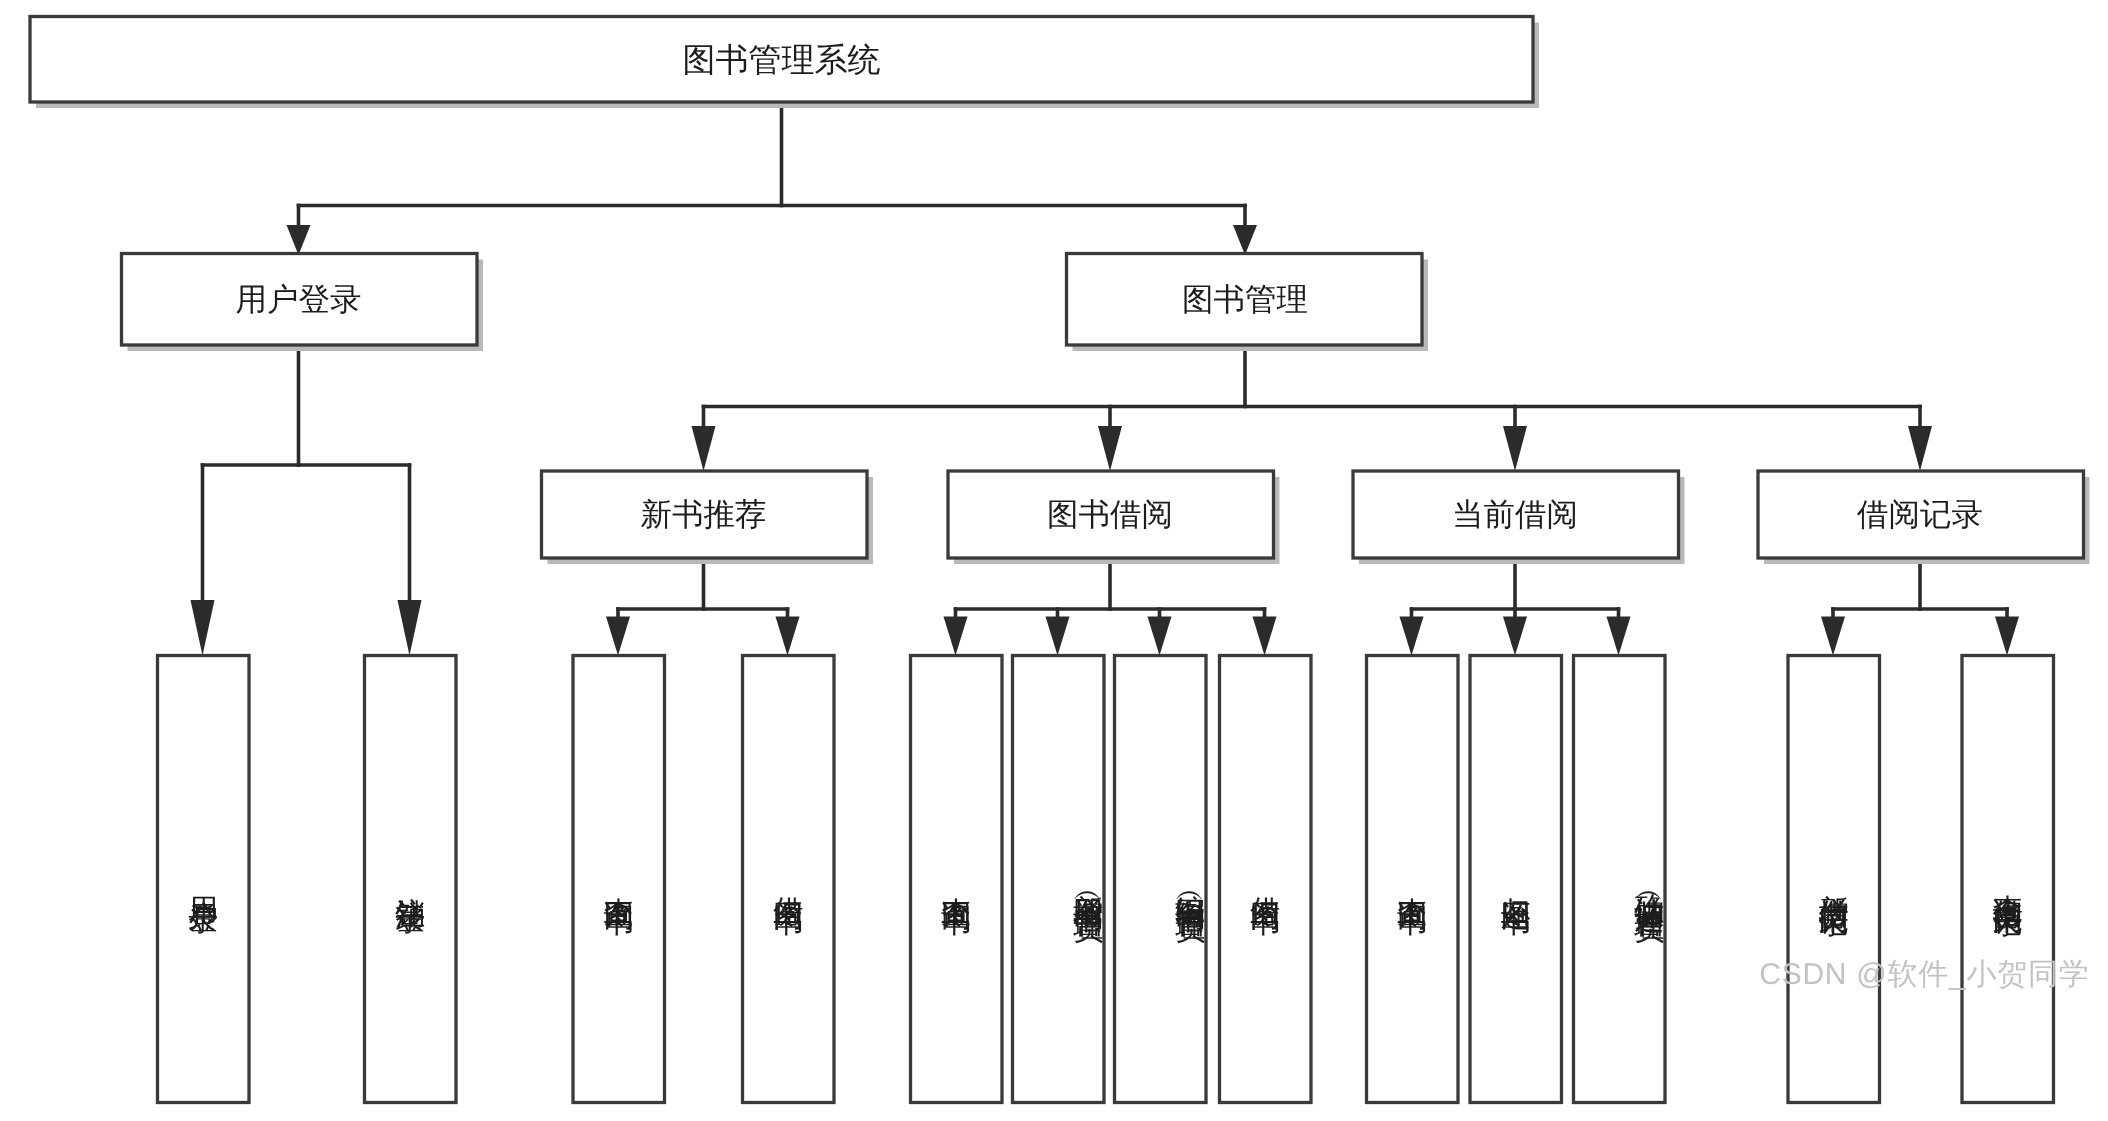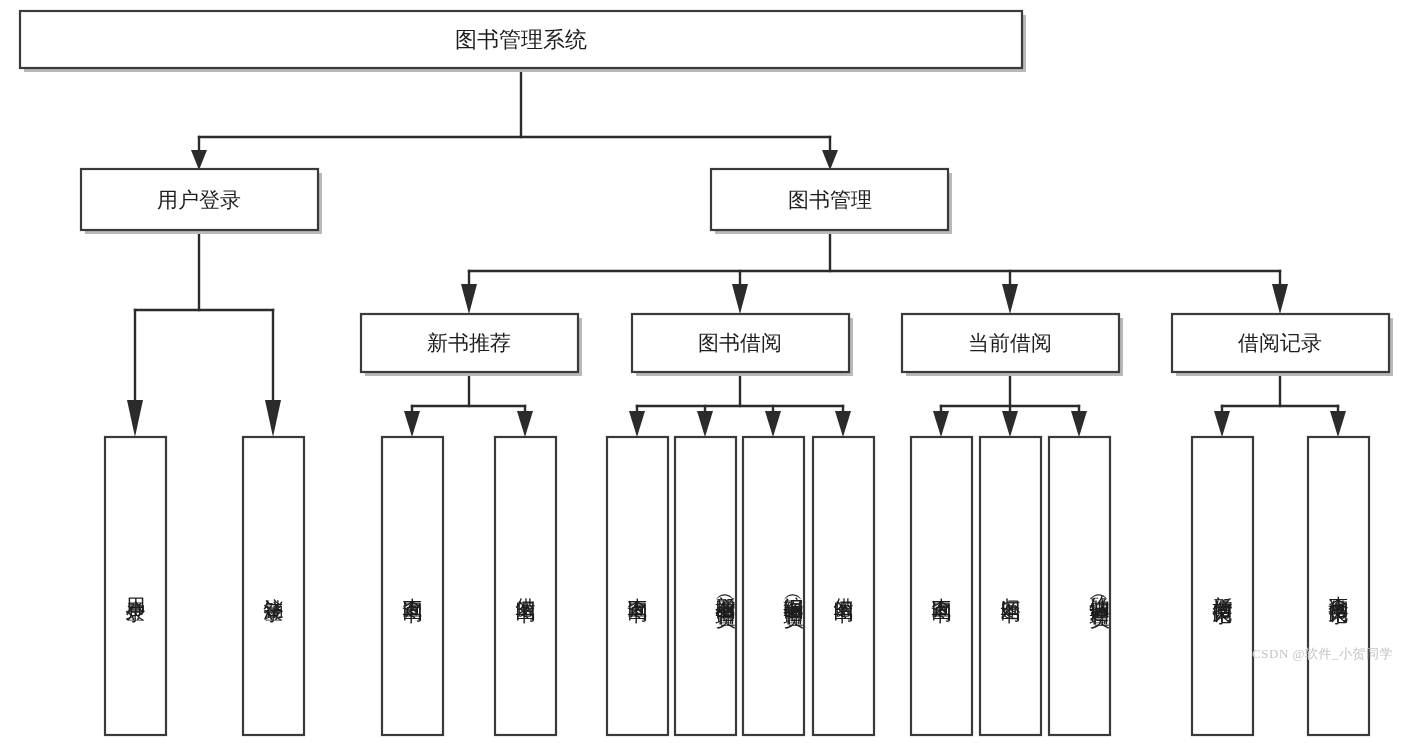--- a/index.html
+++ b/index.html
@@ -75,22 +75,22 @@
     align-items: center;
     justify-content: center;
     text-align: center;
     white-space: pre;
     pointer-events: none;
   }
   .watermark {
     position: absolute;
     right: 12px;
     bottom: 5px;
-    font-family: Liberation Serif, serif;
-    font-size: 13px;
+    font-family: Liberation Sans, sans-serif;
+    font-size: 20px;
     color: #c3c3c3;
     letter-spacing: 0.5px;
     white-space: nowrap;
   }
 </style>
 </head>
 <body>
 
 <div id="diagram-root">
 

